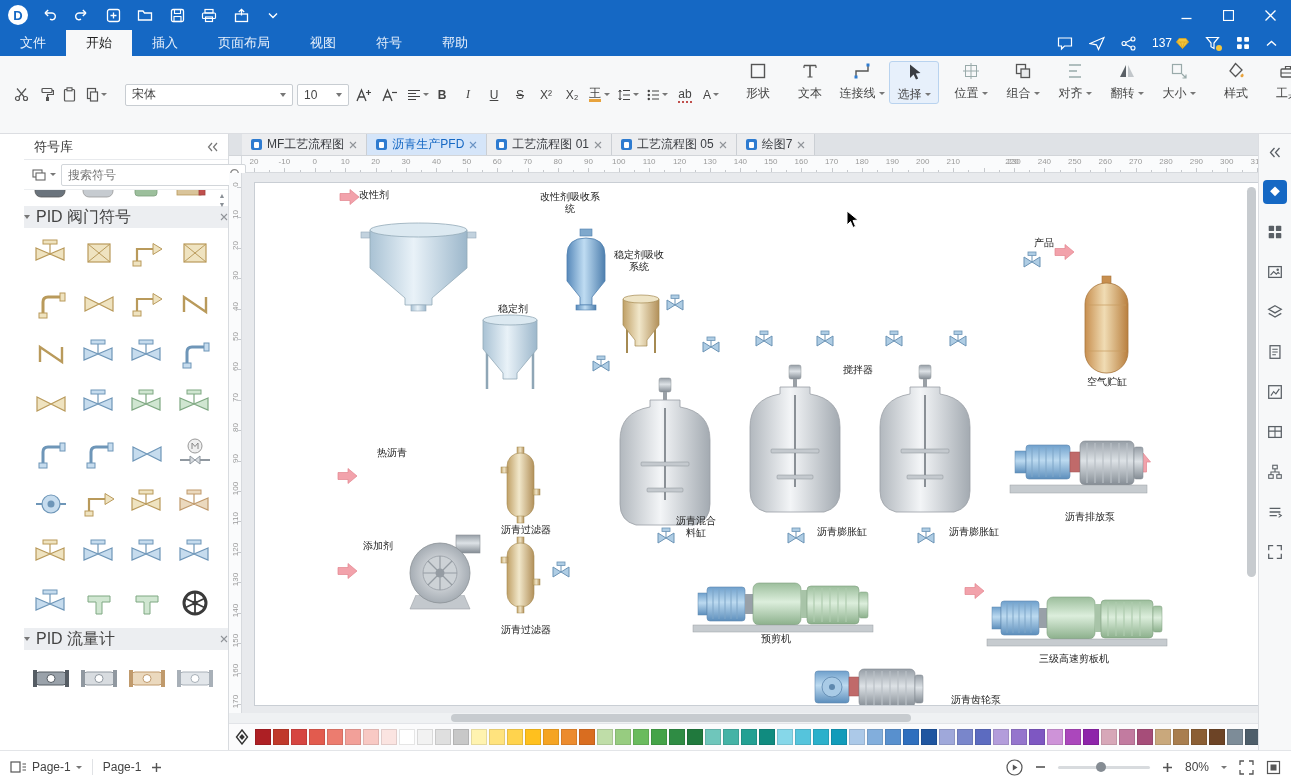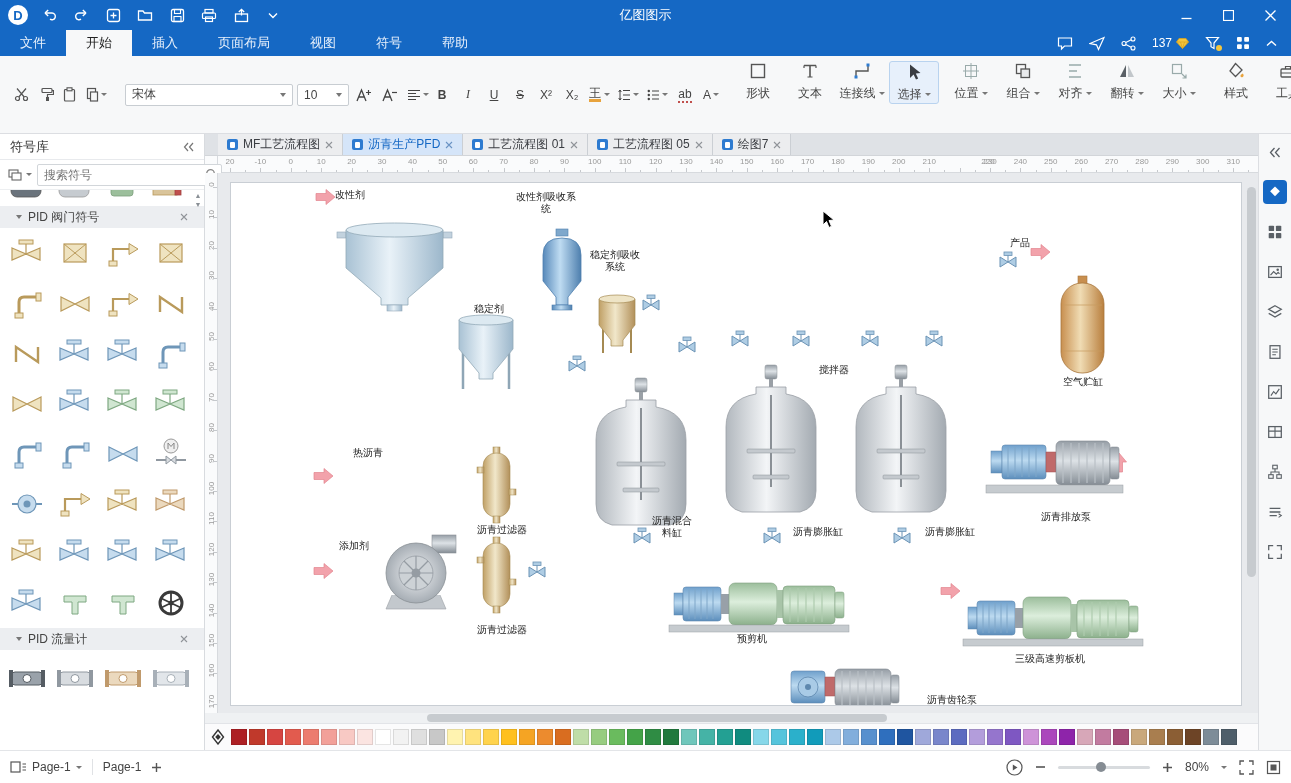--- a/index.html
+++ b/index.html
@@ -28,32 +28,32 @@
   .fbtn b{font-weight:bold}
   .combo{display:flex;align-items:center;border:1px solid #C8CDD2;background:#fff;height:22px;padding:0 6px;border-radius:2px;font-size:12px;color:#444;}
   .caret{width:0;height:0;border-left:3.5px solid transparent;border-right:3.5px solid transparent;border-top:4px solid #777;display:inline-block;}
   .caret.sm{border-left-width:3px;border-right-width:3px;border-top-width:3.5px;}
   .bigbtns{display:flex;align-items:flex-start;}
   .bigbtn{width:50px;display:flex;flex-direction:column;align-items:center;justify-content:center;gap:4px;border-radius:3px;margin:2px 1px;}
   .bigbtn.active{background:#E7F0FB;border:1px solid #B9D3EF;}
   .bb-label{font-size:12px;color:#444;display:flex;align-items:center;gap:3px;white-space:nowrap;}
   .colorbar{display:inline-block;border-bottom:3px solid #E8A33D;line-height:12px;}
   
-  .main{display:flex;height:616px;}
+  .main{display:flex;height:616px;margin-left:24px;}
   
   .left-panel{width:205px;border-right:1px solid #D8DBDF;display:flex;flex-direction:column;background:#fff;position:relative;}
   .lp-header{height:26px;display:flex;align-items:center;justify-content:space-between;padding:0 10px;border-bottom:1px solid #E8EAED;font-size:13px;color:#333;}
   .lp-search{height:30px;display:flex;align-items:center;gap:5px;padding:0 8px 0 8px;border-bottom:1px solid #EDEFF1;}
   .lp-search input{flex:1;height:22px;border:1px solid #D2D6DA;border-radius:2px;padding:0 22px 0 6px;font-size:12px;color:#333;outline:none;background:#fff;min-width:0;}
   .searchwrap{position:relative;flex:1;display:flex;}
   .searchwrap .sicon{position:absolute;right:4px;top:4px;}
   .lp-scrollarrows{position:absolute;right:1px;top:58px;display:flex;flex-direction:column;gap:2px;z-index:3;}
   .lp-scrollarrows span{font-size:7px;color:#8A9096;line-height:7px;text-align:center;width:10px;}
   .lp-body{flex:1;overflow:hidden;position:relative;}
-  .section-h{height:22px;background:#ECEEF1;display:flex;align-items:center;gap:6px;padding:0 16px;font-size:12px;color:#444;}
+  .section-h{height:22px;background:#ECEEF1;display:flex;align-items:center;gap:6px;padding:0 0;font-size:16px;color:#444;}
   .section-h .x{margin-left:auto;}
   .symgrid{display:grid;grid-template-columns:repeat(4,48px);padding:0 0 0 3px;}
   .sym{width:48px;height:50px;display:flex;align-items:center;justify-content:center;}
   .sym2{height:56px;}
   .partialrow{height:16px;overflow:hidden;display:flex;padding-left:3px;}
   
   .center-col{flex:1;display:flex;flex-direction:column;background:#E8EAED;min-width:0;}
   .dtabs{height:22px;background:#DFE2E6;display:flex;align-items:stretch;padding-left:13px;border-bottom:1px solid #D2D5D9;}
   .dtab{display:flex;align-items:center;gap:5px;padding:0 9px;border-right:1px solid #CBCFD4;background:#ECEDEF;font-size:12px;color:#3A3D42;white-space:nowrap;}
   .dtab.active{background:#D5E5F9;color:#1568C4;}
@@ -142,21 +142,20 @@
           <rect x="1.5" y="6" width="12" height="7.5" fill="none" stroke="#fff" stroke-width="1.3"></rect>
           <path d="M7.5,1.5 v6 M4.8,4 L7.5,1.3 L10.2,4" fill="none" stroke="#fff" stroke-width="1.3"></path>
         </svg>
       </span>
     <span class="tbtn">
         <svg width="10" height="7" viewBox="0 0 10 7">
           <path d="M1,1.5 L5,5.5 L9,1.5" fill="none" stroke="#fff" stroke-width="1.4"></path>
         </svg>
       </span>
   </div>
-  <div class="tb-title">亿图图示</div>
   <div class="tb-right">
     <span class="winbtn">
         <svg width="11" height="11">
           <path d="M0.5,8.5 h10" stroke="#fff" stroke-width="1.3"></path>
         </svg>
       </span>
     <span class="winbtn">
         <svg width="11" height="11">
           <rect x="0.5" y="0.5" width="10" height="10" fill="none" stroke="#fff" stroke-width="1.2"></rect>
         </svg>

